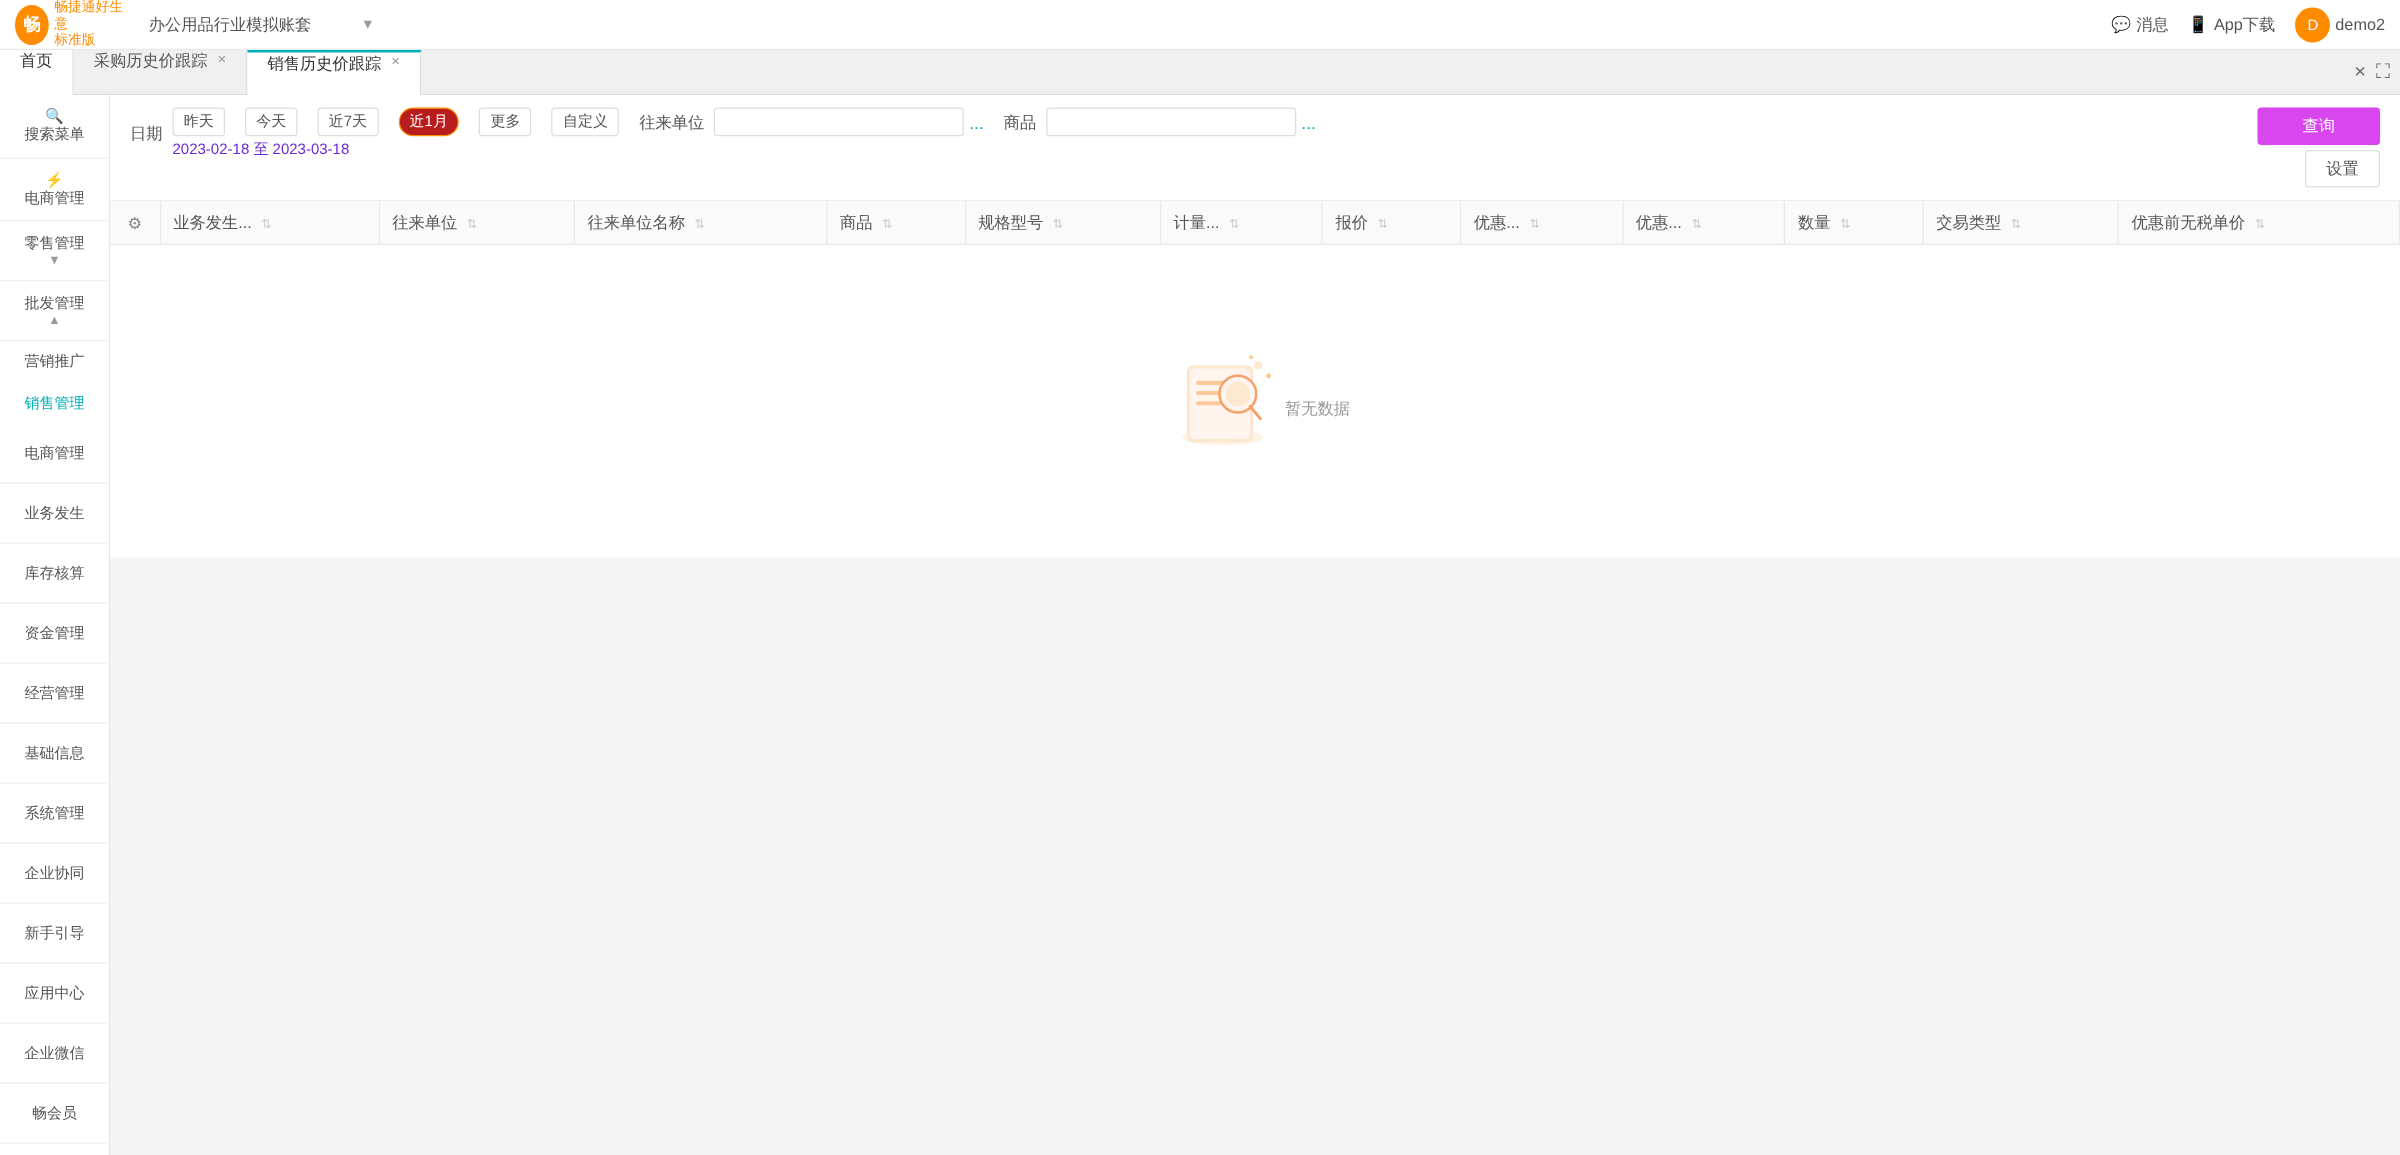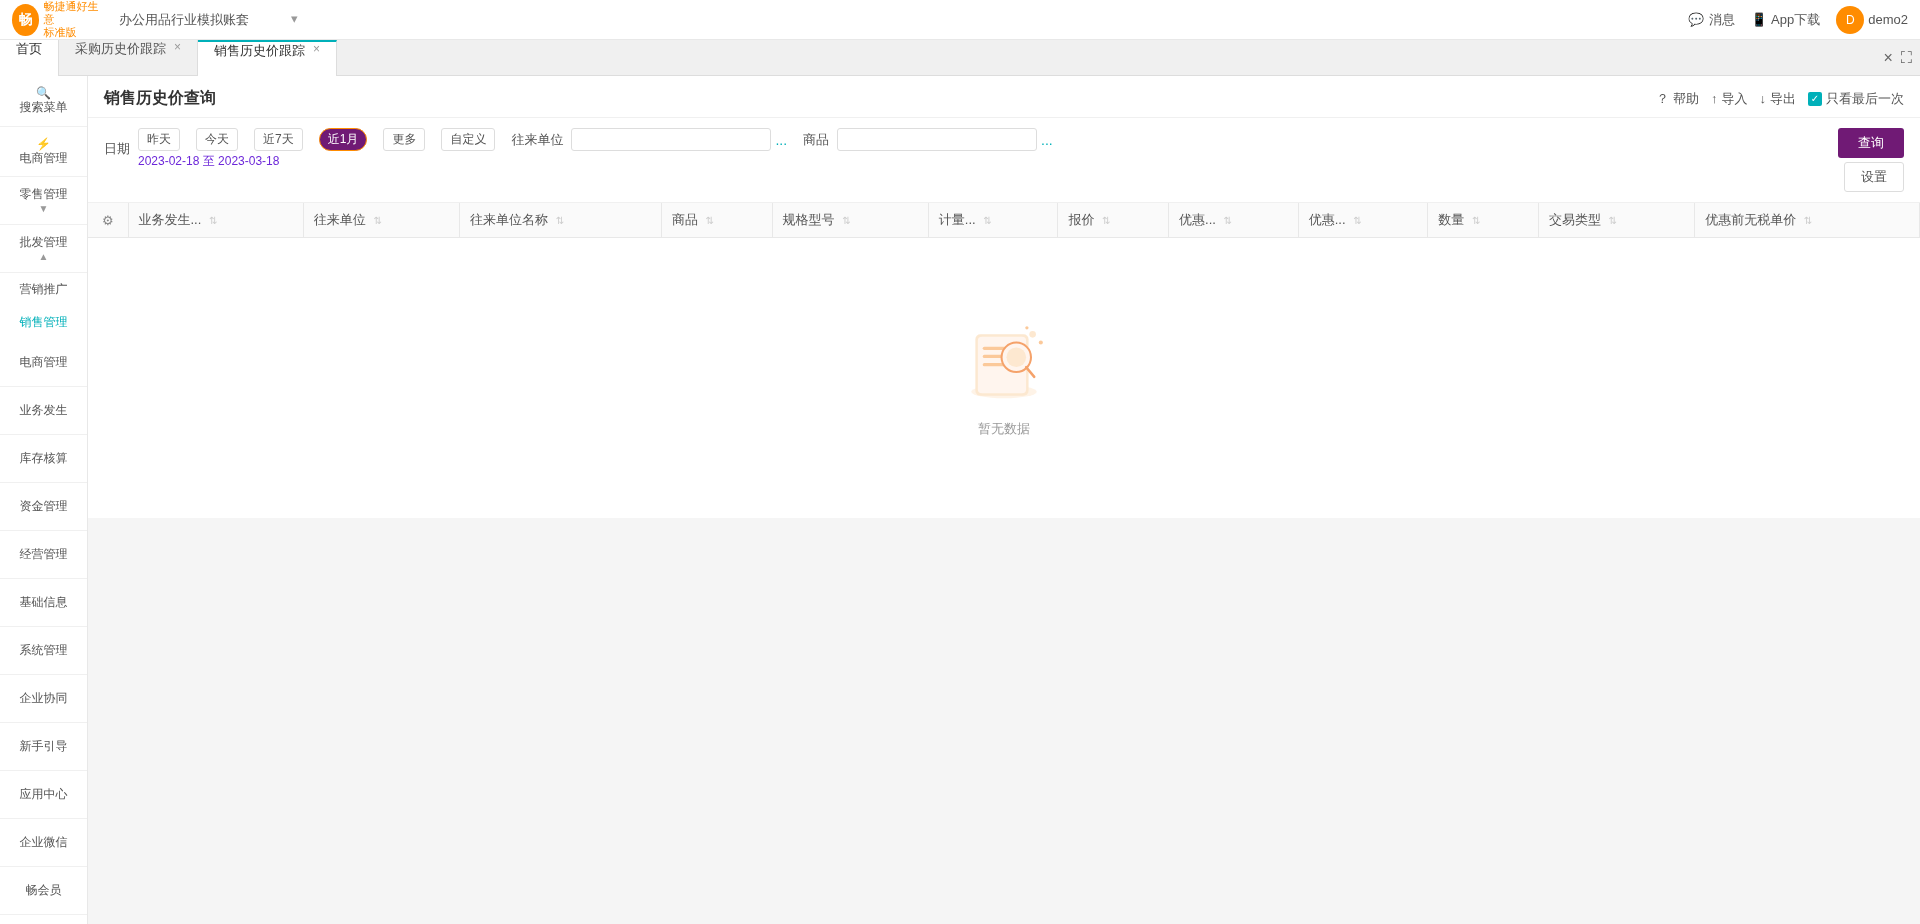--- a/index.html
+++ b/index.html
@@ -50,40 +50,40 @@
     .header-action { display: flex; align-items: center; gap: 4px; font-size: 13px; color: #555; cursor: pointer; }
     .checkbox-label { display: flex; align-items: center; gap: 4px; font-size: 13px; color: #555; }
     .checkbox-teal { width: 14px; height: 14px; background: #00b0b9; border-radius: 2px; display: flex; align-items: center; justify-content: center; color: #fff; font-size: 10px; }
 
     
     .filter-bar { padding: 10px 16px; display: flex; align-items: flex-start; gap: 16px; flex-wrap: wrap; border-bottom: 1px solid #f0f0f0; }
     .filter-group { display: flex; align-items: center; gap: 8px; }
     .filter-label { font-size: 13px; color: #555; white-space: nowrap; }
     .date-btns { display: flex; align-items: center; gap: 16px; }
     .date-btn { padding: 2px 8px; font-size: 12px; border: 1px solid #ddd; border-radius: 3px; cursor: pointer; background: #fff; color: #555; }
-    .date-btn.active { background: #701a75; color: #fff; border-color: #ff8c00; border-radius: 12px; }
+    .date-btn.active { background: #b91c1c; color: #fff; border-color: #ff8c00; border-radius: 12px; }
     .date-range { font-size: 12px; color: #6d28d9; margin-top: 2px; }
     .filter-date-col { display: flex; flex-direction: column; }
     .filter-input-group { display: flex; align-items: center; gap: 4px; }
     .filter-input { border: 1px solid #ddd; border-radius: 3px; padding: 3px 8px; font-size: 13px; color: #333; outline: none; width: 200px; }
     .filter-dots { color: #00b0b9; cursor: pointer; font-size: 14px; }
-    .query-btn { background: #701a75; color: #fff; border: none; border-radius: 3px; padding: 6px 20px; font-size: 13px; cursor: pointer; }
+    .query-btn { background: #d946ef; color: #fff; border: none; border-radius: 3px; padding: 6px 36px; font-size: 13px; cursor: pointer; }
     .settings-btn { background: #fff; color: #555; border: 1px solid #ddd; border-radius: 3px; padding: 5px 16px; font-size: 13px; cursor: pointer; }
     .filter-right { margin-left: auto; display: flex; flex-direction: column; align-items: flex-end; gap: 4px; }
 
     
     .table-wrapper { overflow: auto; }
     .data-table { width: 100%; border-collapse: collapse; font-size: 13px; }
     .data-table th { background: #fafafa; border-bottom: 1px solid #e8e8e8; border-right: 1px solid #e8e8e8; padding: 8px 10px; text-align: left; color: #555; font-weight: normal; white-space: nowrap; cursor: pointer; }
     .data-table th:first-child { width: 40px; text-align: center; }
     .data-table th .sort-icon { margin-left: 4px; color: #ccc; font-size: 10px; }
     .gear-icon { color: #888; cursor: pointer; }
 
     
-    .empty-state { display: flex; flex-direction: column; align-items: center; justify-content: center; padding: 80px 0; }
+    .empty-state { display: flex; flex-direction: row; align-items: center; justify-content: center; padding: 80px 0; }
     .empty-text { font-size: 13px; color: #999; margin-top: 12px; }
 
     
     .empty-illustration { width: 100px; height: 90px; }
     .sidebar-sub-item { padding: 8px 4px; text-align: center; font-size: 12px; color: #555; cursor: pointer; }
     .sidebar-sub-item.active { color: #00b0b9; font-weight: 500; }
 
     
     .highlight-teal { color: #00b0b9; }
   </style>
@@ -197,41 +197,20 @@
         <span class="item-label">企业微信</span>
       </div>
       <div class="sidebar-item">
         <span class="item-label">畅会员</span>
       </div>
     </div>
 
     <div class="page-area">
       <div class="page-content">
 
-        <div class="page-header">
-          <h2 class="page-title">销售历史价查询</h2>
-          <div class="page-header-actions">
-            <div class="header-action">
-              <span>？</span>
-              <span>帮助</span>
-            </div>
-            <div class="header-action">
-              <span>↑</span>
-              <span>导入</span>
-            </div>
-            <div class="header-action">
-              <span>↓</span>
-              <span>导出</span>
-            </div>
-            <div class="checkbox-label">
-              <div class="checkbox-teal">✓</div>
-              <span>只看最后一次</span>
-            </div>
-          </div>
-        </div>
 
         <div class="filter-bar">
           <div class="filter-group">
             <span class="filter-label">日期</span>
             <div class="filter-date-col">
               <div class="date-btns">
                 <button class="date-btn">昨天</button>
                 <button class="date-btn">今天</button>
                 <button class="date-btn">近7天</button>
                 <button class="date-btn active">近1月</button>

